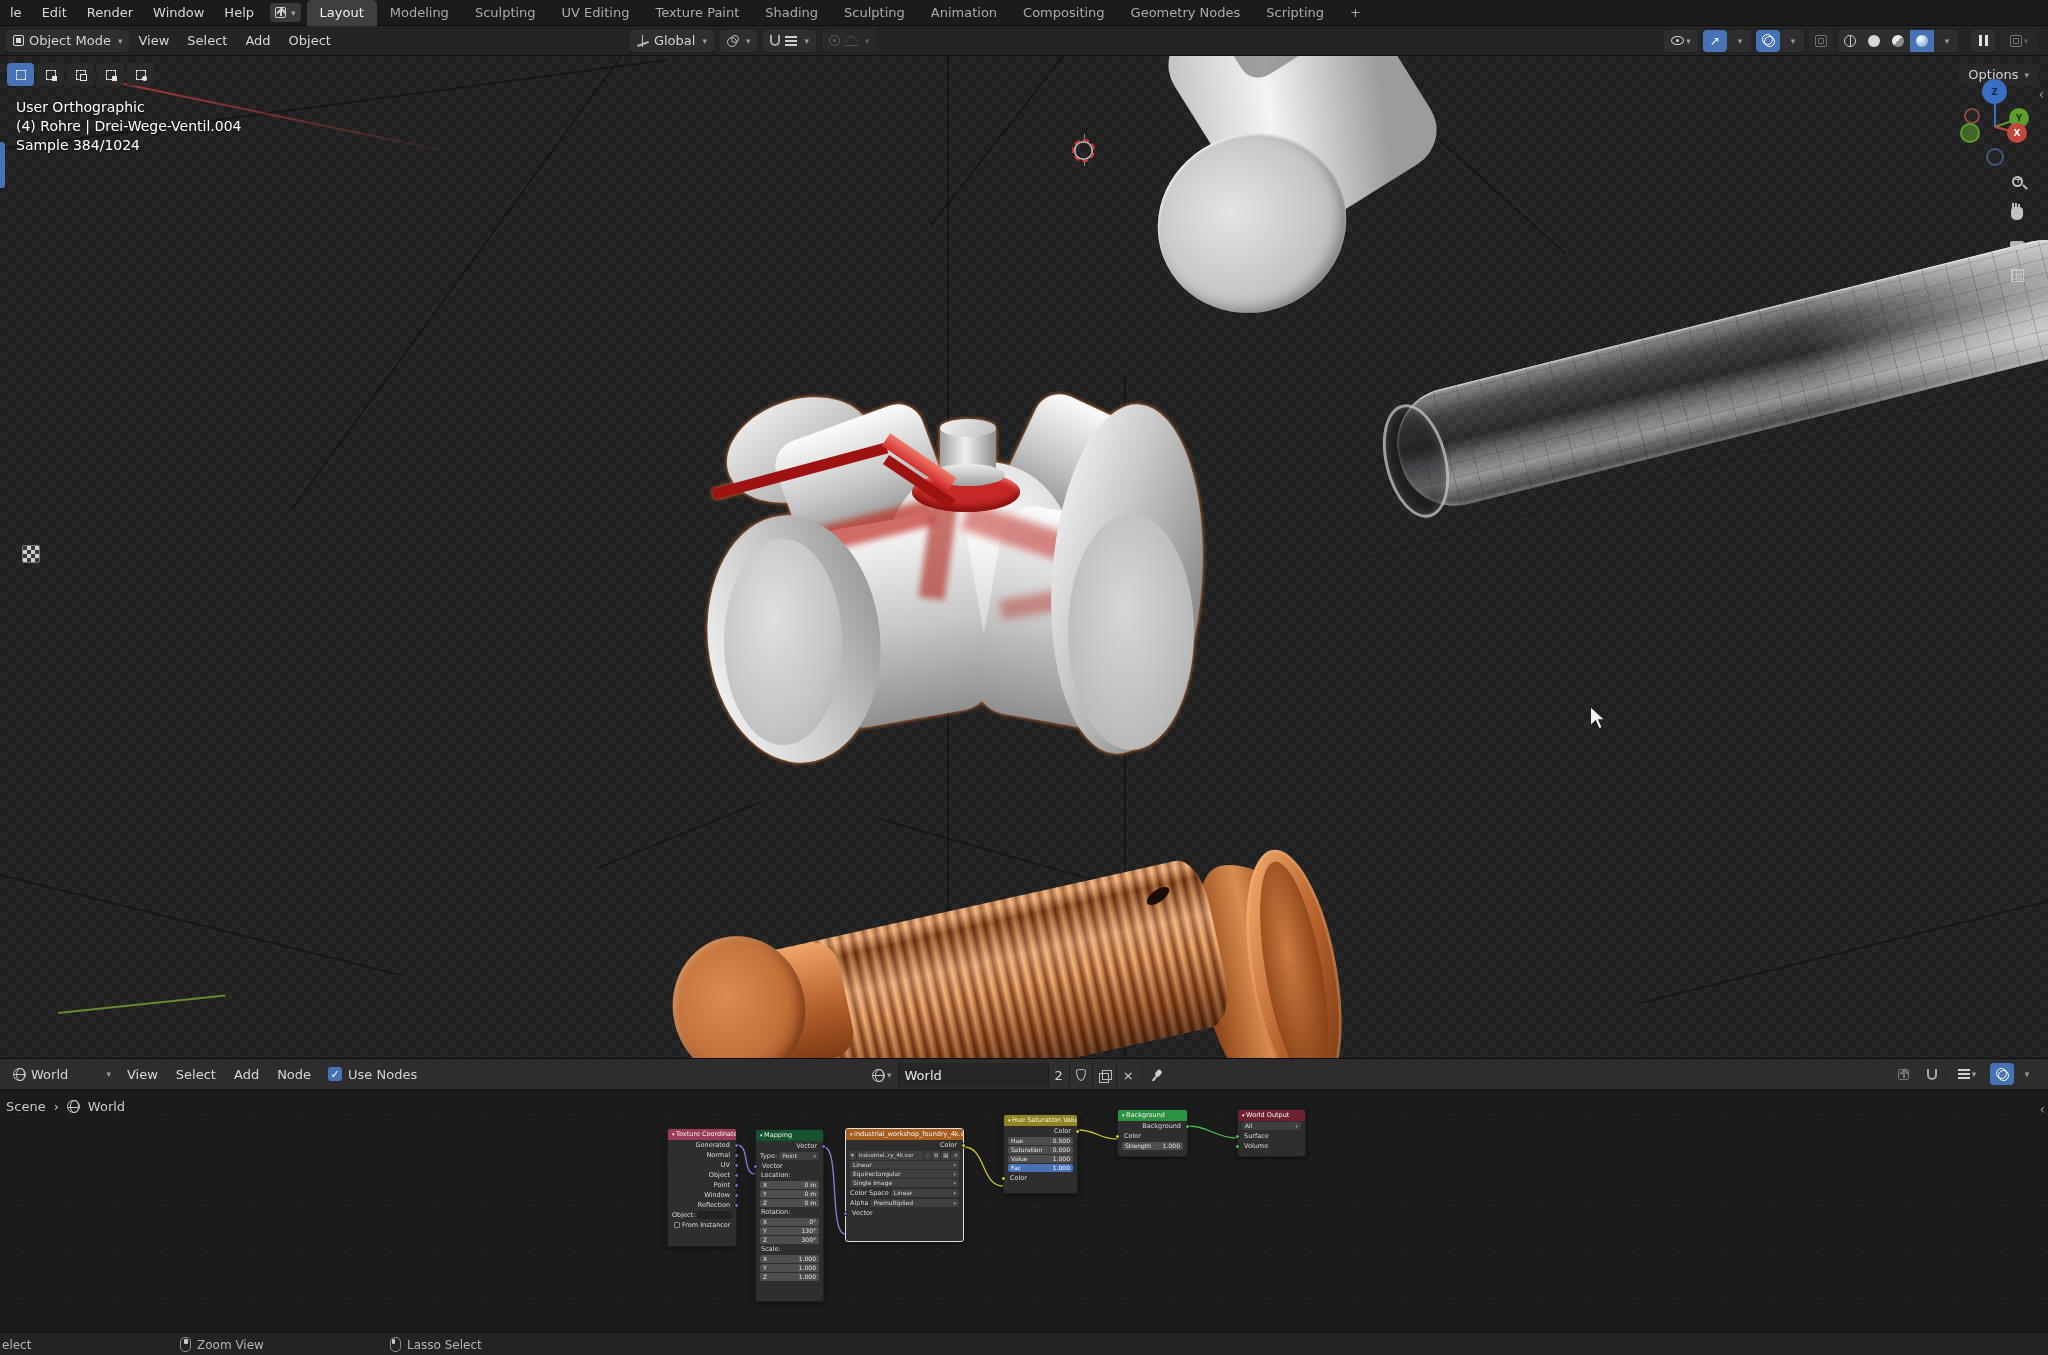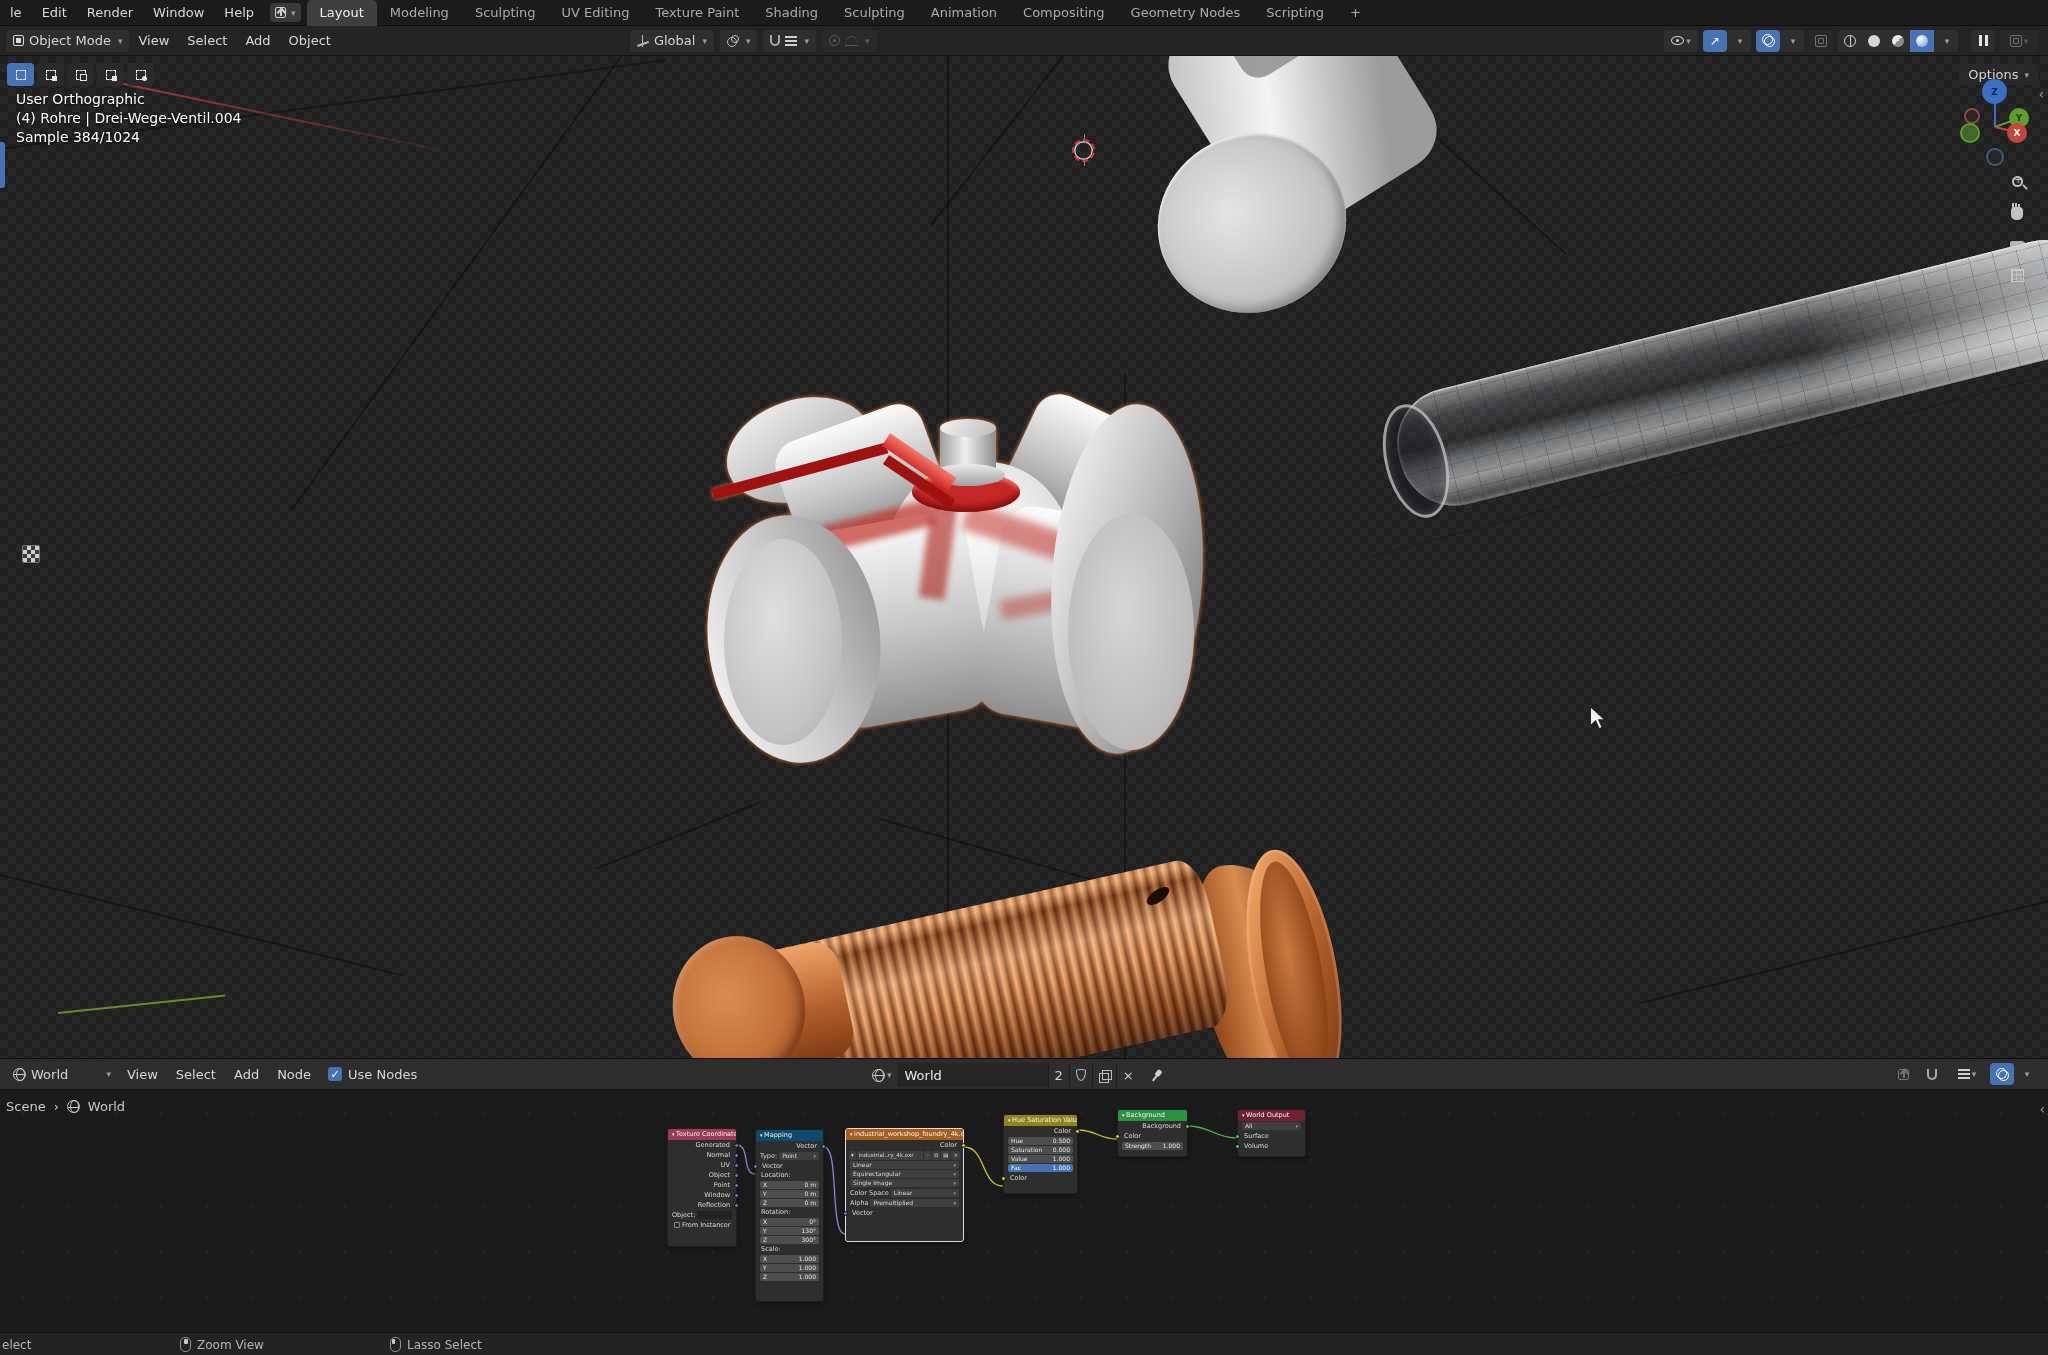--- a/index.html
+++ b/index.html
@@ -68,21 +68,21 @@
   #viewport { position:absolute; left:0; top:56px; width:2048px; height:1002px; overflow:hidden;
               background:repeating-conic-gradient(#272727 0% 25%, #1f1f1f 0% 50%) 0 0/16px 16px; }
   .wline { position:absolute; background:rgba(5,5,5,.42); transform-origin:0 0; }
   .toolrow { position:absolute; left:7px; top:7px; display:flex; gap:3px; }
   .toolb { width:27px; height:23px; background:#2b2b2bd9; border-radius:4px; display:flex; align-items:center; justify-content:center; }
   .toolb.active { background:#4772b3; }
   .dashsq { width:10px; height:10px; border:1px dashed #e4e4e4; position:relative; }
   .dashsq.c1::after { content:""; position:absolute; right:-2px; bottom:-2px; width:5px; height:5px; background:#e4e4e4; }
   .dashsq.c2::after { content:""; position:absolute; right:-2px; bottom:-2px; width:5px; height:5px; border:1px solid #e4e4e4; background:#2b2b2b; }
   .dashsq.c3::after { content:""; position:absolute; right:-2px; bottom:-2px; width:5px; height:5px; background:#e4e4e4; border-radius:50%; }
-  #vp-overlay-text { position:absolute; left:16px; top:34px; font-size:14px; line-height:19px; color:#fff;
+  #vp-overlay-text { position:absolute; left:16px; top:42px; font-size:14px; line-height:19px; color:#fff;
                      text-shadow:0 1px 2px rgba(0,0,0,.85); }
   #toolbar-tab { position:absolute; left:0; top:86px; width:5px; height:46px; background:#4772b3; border-radius:0 3px 3px 0; }
   #cursor3d { position:absolute; left:1072px; top:83px; width:23px; height:23px; border:2.5px dashed #cf3535;
               border-radius:50%; box-shadow:inset 0 0 0 1.5px rgba(255,255,255,.75); }
   #cursor3d::before { content:""; position:absolute; left:50%; top:-7px; width:1px; height:5px; background:#888; }
   #cursor3d::after { content:""; position:absolute; left:50%; top:20px; width:1px; height:5px; background:#888; }
   #empty-marker { position:absolute; left:22px; top:489px; width:18px; height:18px; border:1px solid #777;
                   background:repeating-conic-gradient(#cfcfcf 0% 25%, #3a3a3a 0% 50%) 0 0/8px 8px; border-radius:2px; }
   #options-pill { position:absolute; right:10px; top:8px; background:#2b2b2bcc; border-radius:4px; padding:3px 9px;
                   font-size:13px; color:#d4d4d4; display:flex; align-items:center; gap:4px; }
@@ -567,21 +567,21 @@
       <div class="obj-field">
         <span>Object:</span>
           <span class="fld"></span>
       </div>
       <div class="nr">
         <span class="cbx"></span><span>From Instancer</span>
       </div>
     </div>
 
     <div class="node" style="left:755px;top:38px;width:69px;height:173px">
-      <div class="nhd" style="background:#0c4a6e">Mapping</div>
+      <div class="nhd" style="background:#14532d">Mapping</div>
       <div class="nr out"><span>Vector</span><i class="sk r pv"></i></div>
       <div class="nr two">
         <span>Type:</span>
         <span class="dd">
             <span>Point</span>
             <span class="chv">▾</span>
           </span>
       </div>
       <div class="nr"><i class="sk l pv"></i><span>Vector</span></div>
       <div class="glbl">Location:</div>

